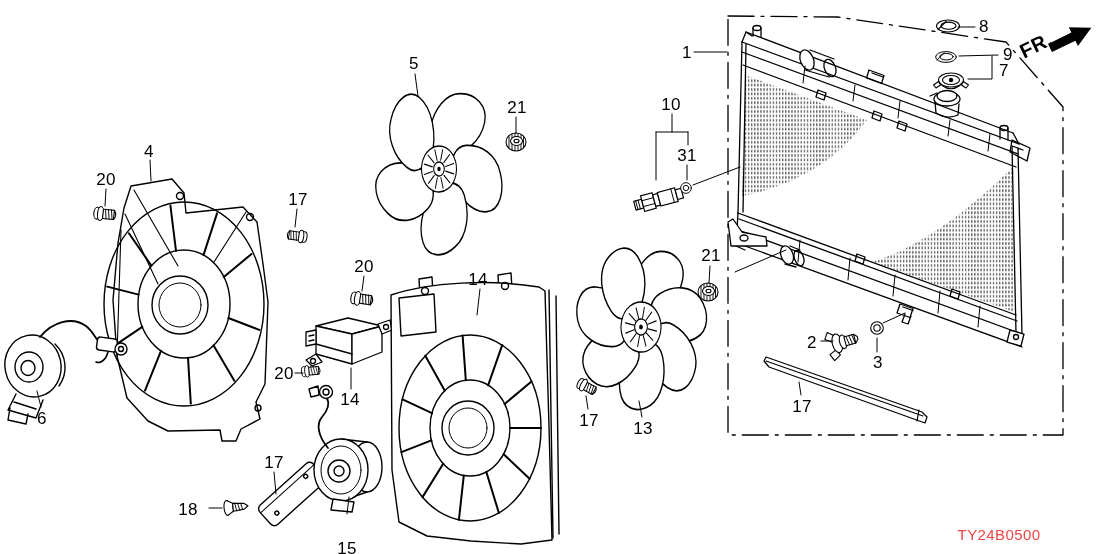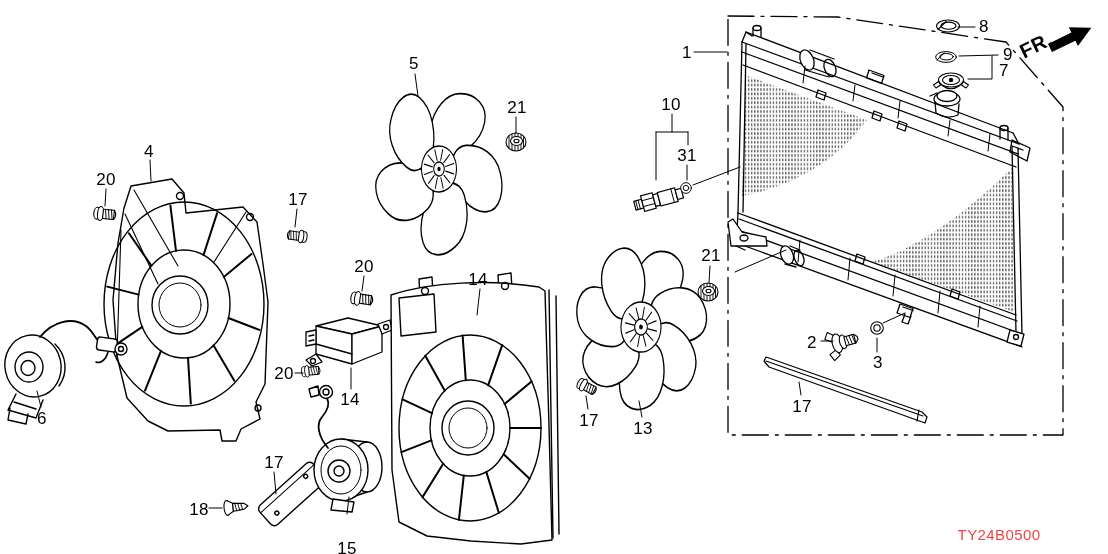--- a/index.html
+++ b/index.html
@@ -342,21 +342,21 @@
 <div class="callout" style="left:1008px;top:54px">9</div>
 <div class="callout" style="left:350px;top:399px">14</div>
 <div class="callout" style="left:802px;top:406px">17</div>
 <div class="callout" style="left:671px;top:104px">10</div>
 <div class="callout" style="left:643px;top:428px">13</div>
 <div class="callout" style="left:478px;top:279px">14</div>
 <div class="callout" style="left:347px;top:548px">15</div>
 <div class="callout" style="left:274px;top:462px">17</div>
 <div class="callout" style="left:298px;top:199px">17</div>
 <div class="callout" style="left:589px;top:420px">17</div>
-<div class="callout" style="left:199px;top:509px">18</div>
+<div class="callout" style="left:188px;top:509px">18</div>
 <div class="callout" style="left:284px;top:373px">20</div>
 <div class="callout" style="left:106px;top:179px">20</div>
 <div class="callout" style="left:364px;top:266px">20</div>
 <div class="callout" style="left:517px;top:107px">21</div>
 <div class="callout" style="left:711px;top:255px">21</div>
 <div class="callout" style="left:687px;top:155px">31</div>
 
 <div class="fr-label">FR.</div>
 <div class="diagram-code">TY24B0500</div>
 

